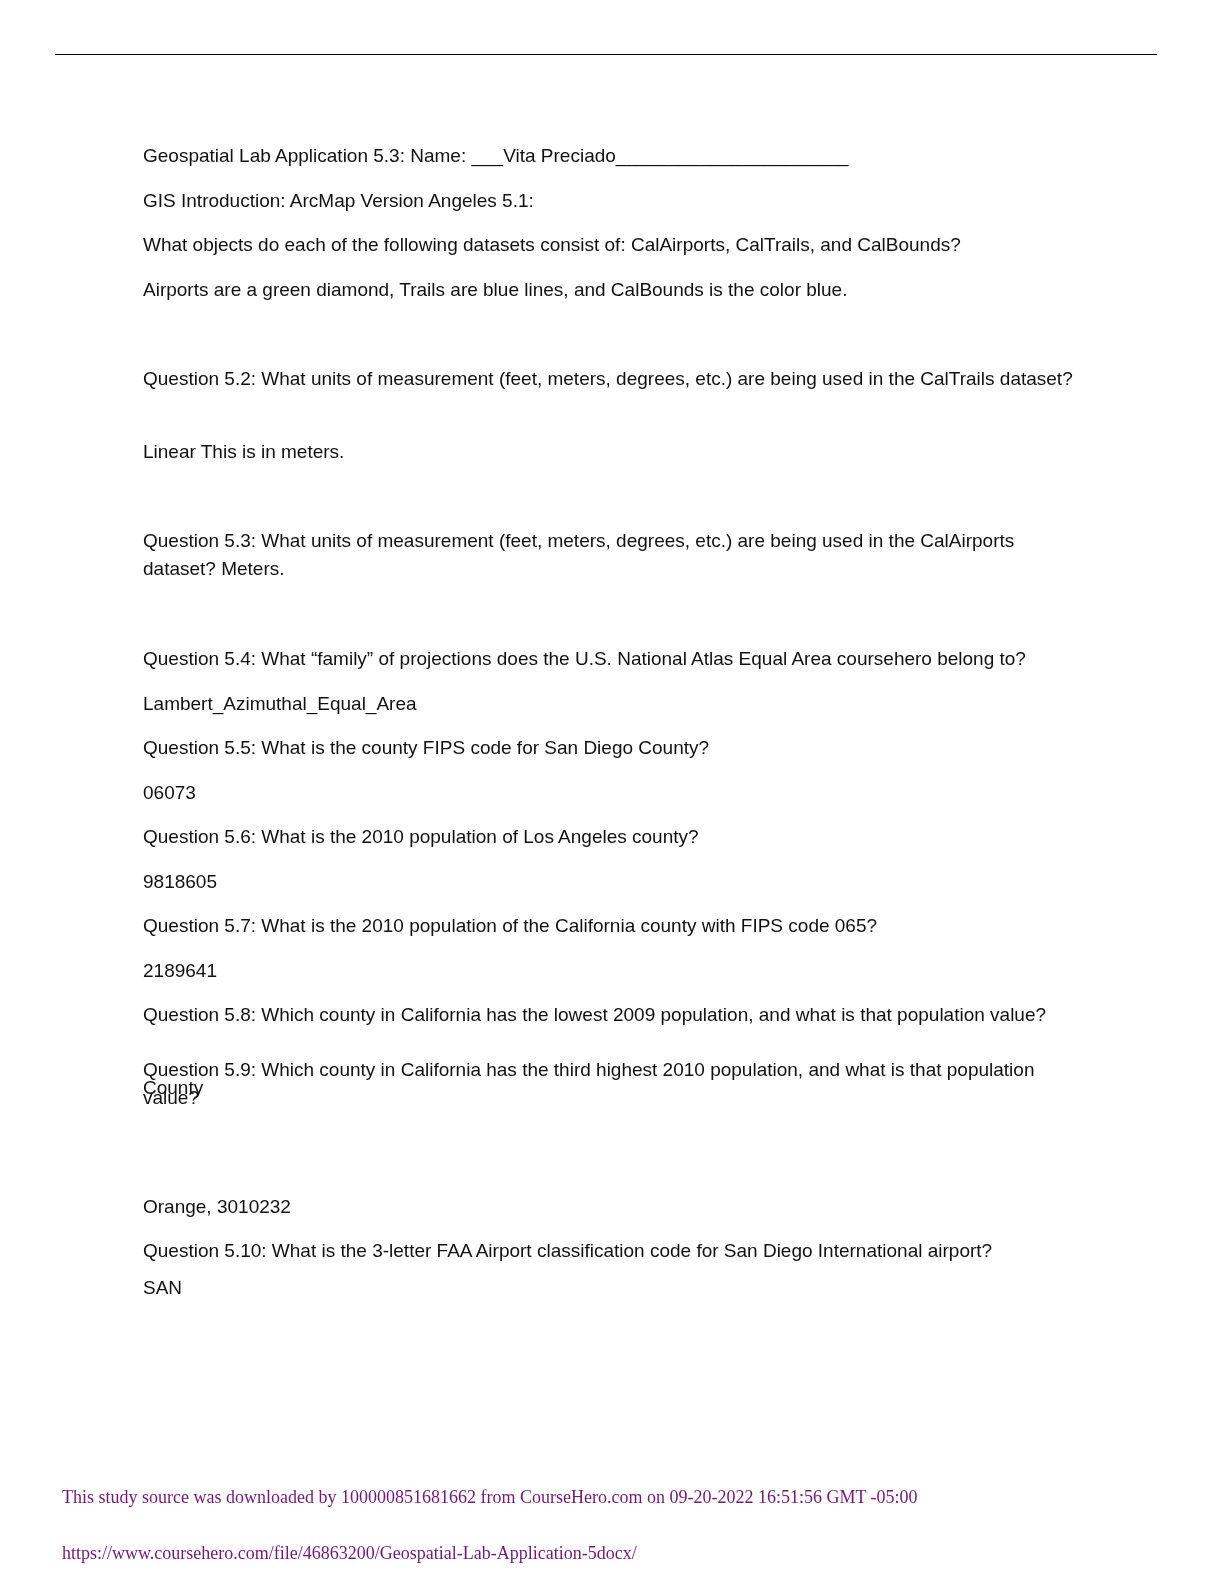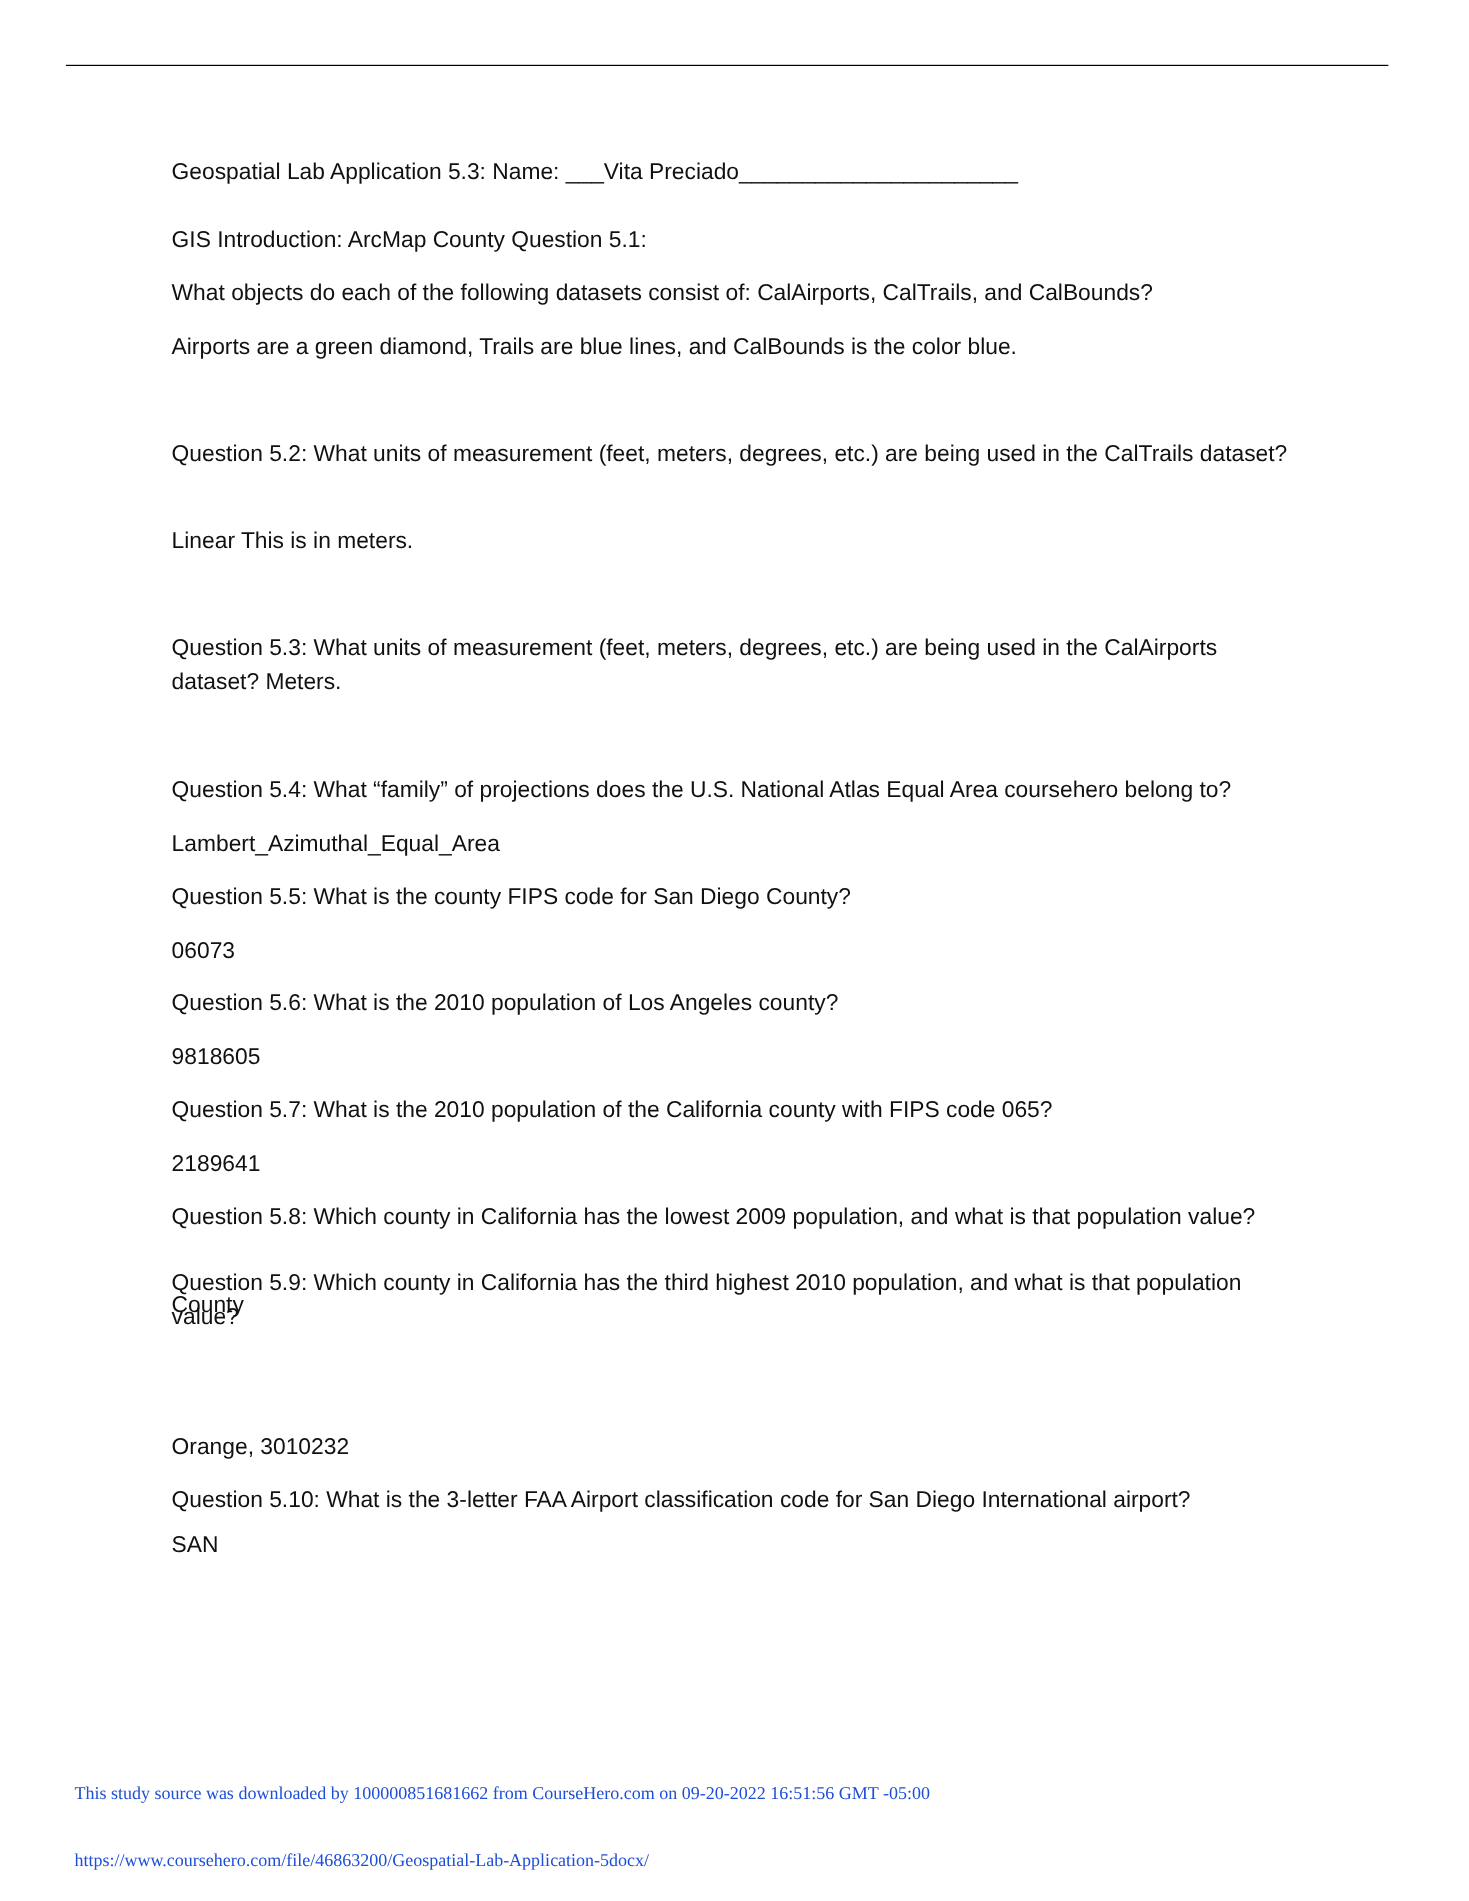--- a/index.html
+++ b/index.html
@@ -1,30 +1,30 @@
 <!DOCTYPE html>
 <html><head>
 <meta charset="utf-8">
 <style>
   html, body { margin: 0; padding: 0; background: #ffffff; }
   body { width: 1224px; height: 1584px; position: relative; overflow: hidden; }
   .rule { position: absolute; left: 55px; top: 54px; width: 1102px; height: 0; border-top: 1px solid #000; }
   .doc { position: absolute; left: 143px; top: 0; width: 940px; font-family: "Liberation Sans", sans-serif; font-size: 19px; color: #111; }
   .line { position: absolute; left: 0; white-space: nowrap; line-height: 28px; }
   .wrap { position: absolute; left: 0; width: 930px; line-height: 28px; }
-  .footer { position: absolute; left: 62px; font-family: "Liberation Serif", serif; font-size: 15px; color: #1d4ed8; white-space: nowrap; }
+  .footer { position: absolute; left: 62px; font-family: "Liberation Serif", serif; font-size: 18px; color: #701a75; white-space: nowrap; }
 </style>
 </head>
 <body>
 
 <div class="rule"></div>
 
 <div class="doc">
-  <div class="line" style="top:130px">Geospatial Lab Application 5.3: Name: ___Vita Preciado______________________</div>
-  <div class="line" style="top:187px">GIS Introduction: ArcMap County Question 5.1:</div>
+  <div class="line" style="top:142px">Geospatial Lab Application 5.3: Name: ___Vita Preciado______________________</div>
+  <div class="line" style="top:187px">GIS Introduction: ArcMap Version Angeles 5.1:</div>
 
   <div class="line" style="top:231px">What objects do each of the following datasets consist of: CalAirports, CalTrails, and CalBounds?</div>
   <div class="line" style="top:276px">Airports are a green diamond, Trails are blue lines, and CalBounds is the color blue.</div>
 
   <div class="wrap" style="top:365px">Question 5.2: What units of measurement (feet, meters, degrees, etc.) are being used in the CalTrails dataset?</div>
   <div class="line" style="top:438px">Linear This is in meters.</div>
 
   <div class="wrap" style="top:527px">Question 5.3: What units of measurement (feet, meters, degrees, etc.) are being used in the CalAirports dataset?  Meters.</div>
 
   <div class="line" style="top:645px">Question 5.4: What “family” of projections does the U.S. National Atlas Equal Area coursehero belong to?</div>

